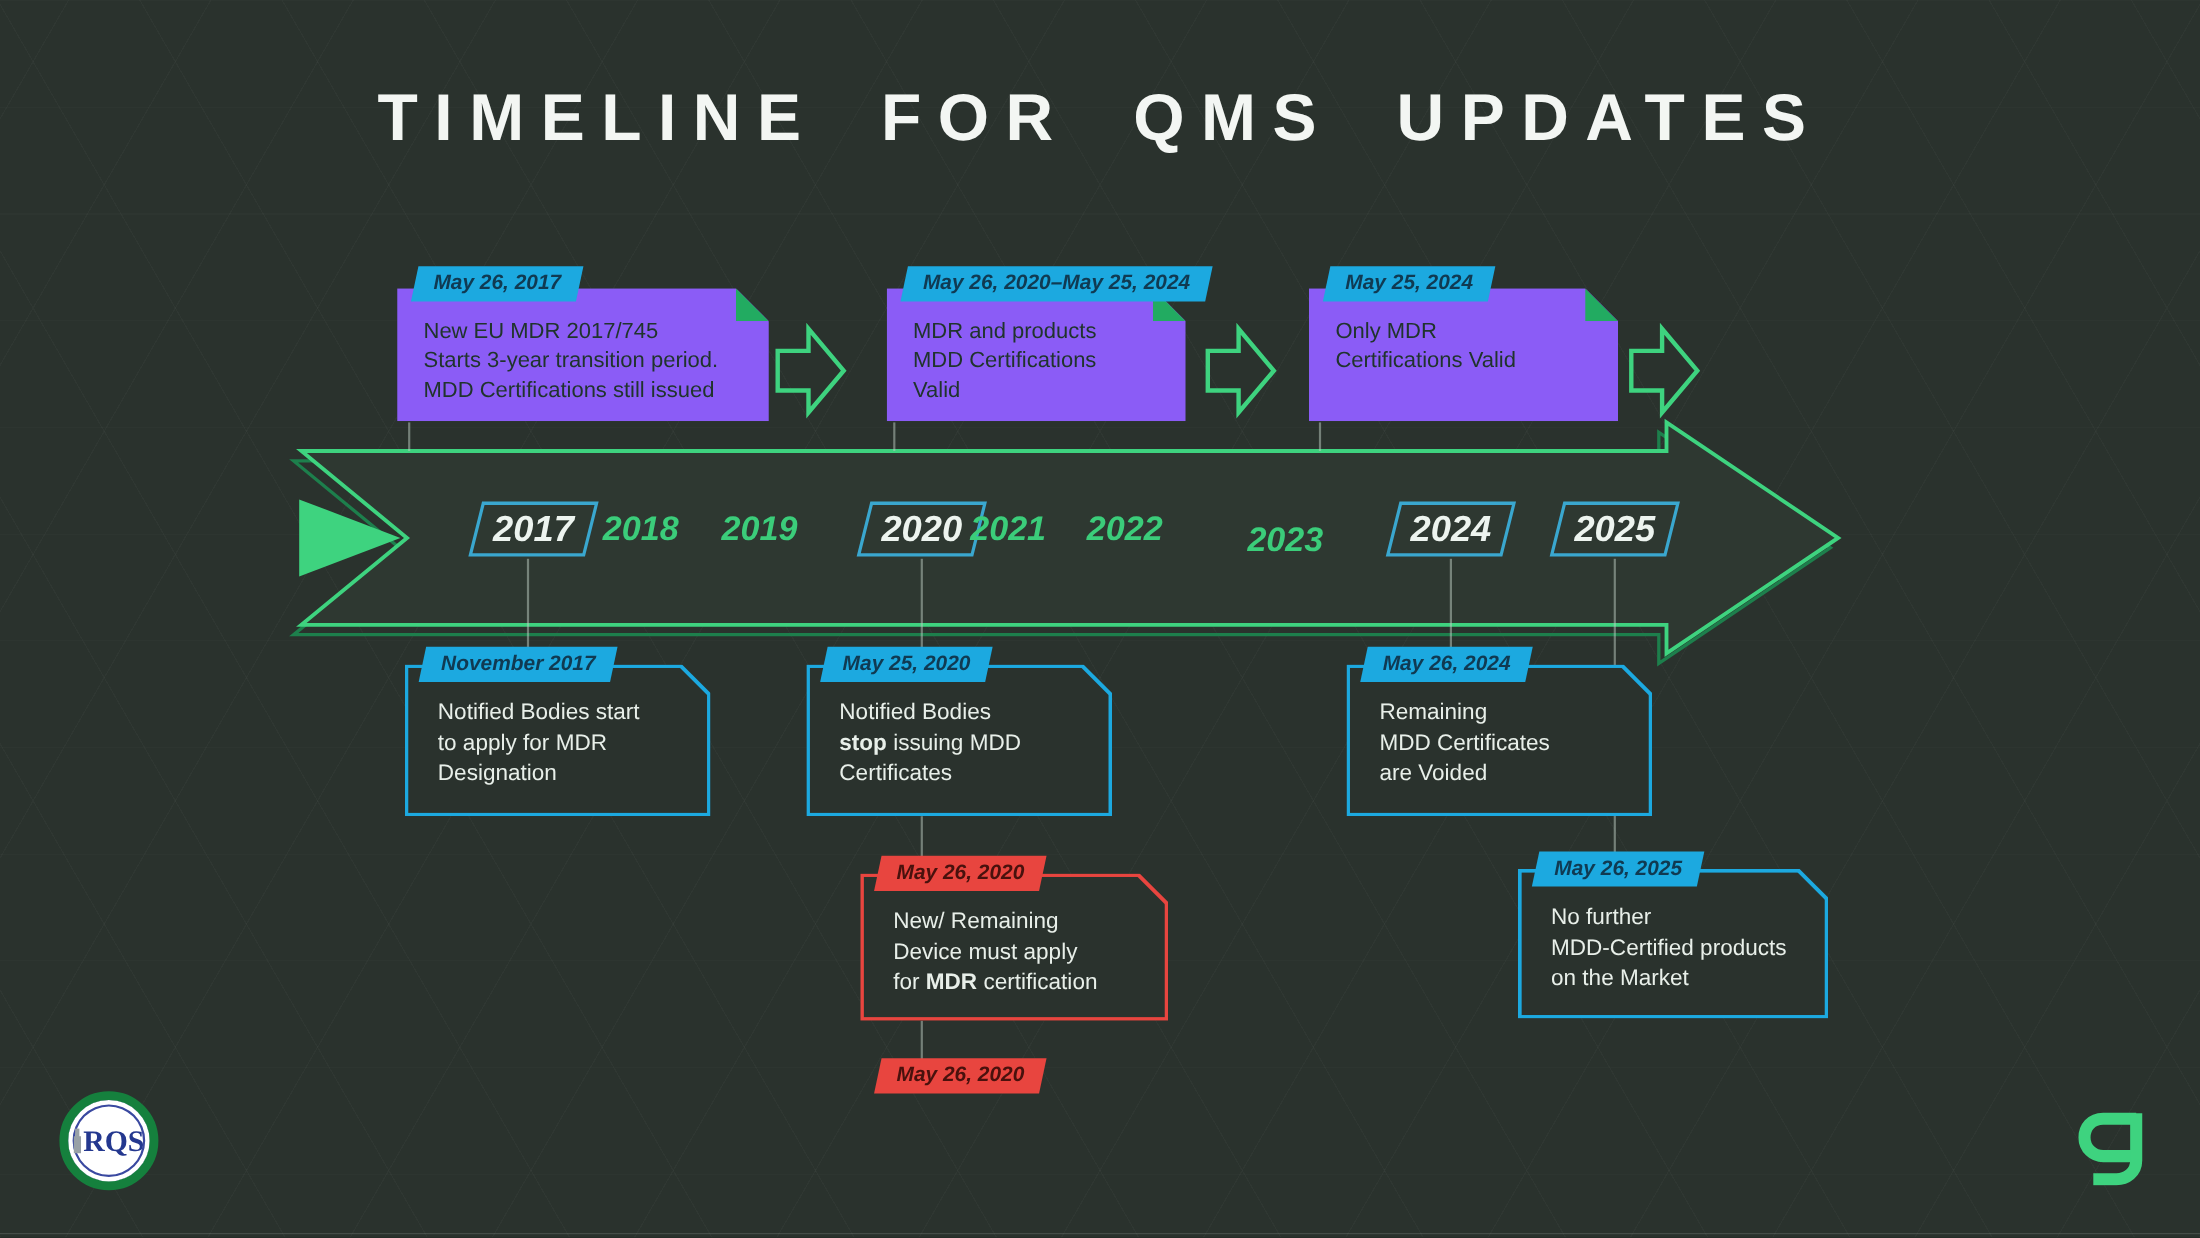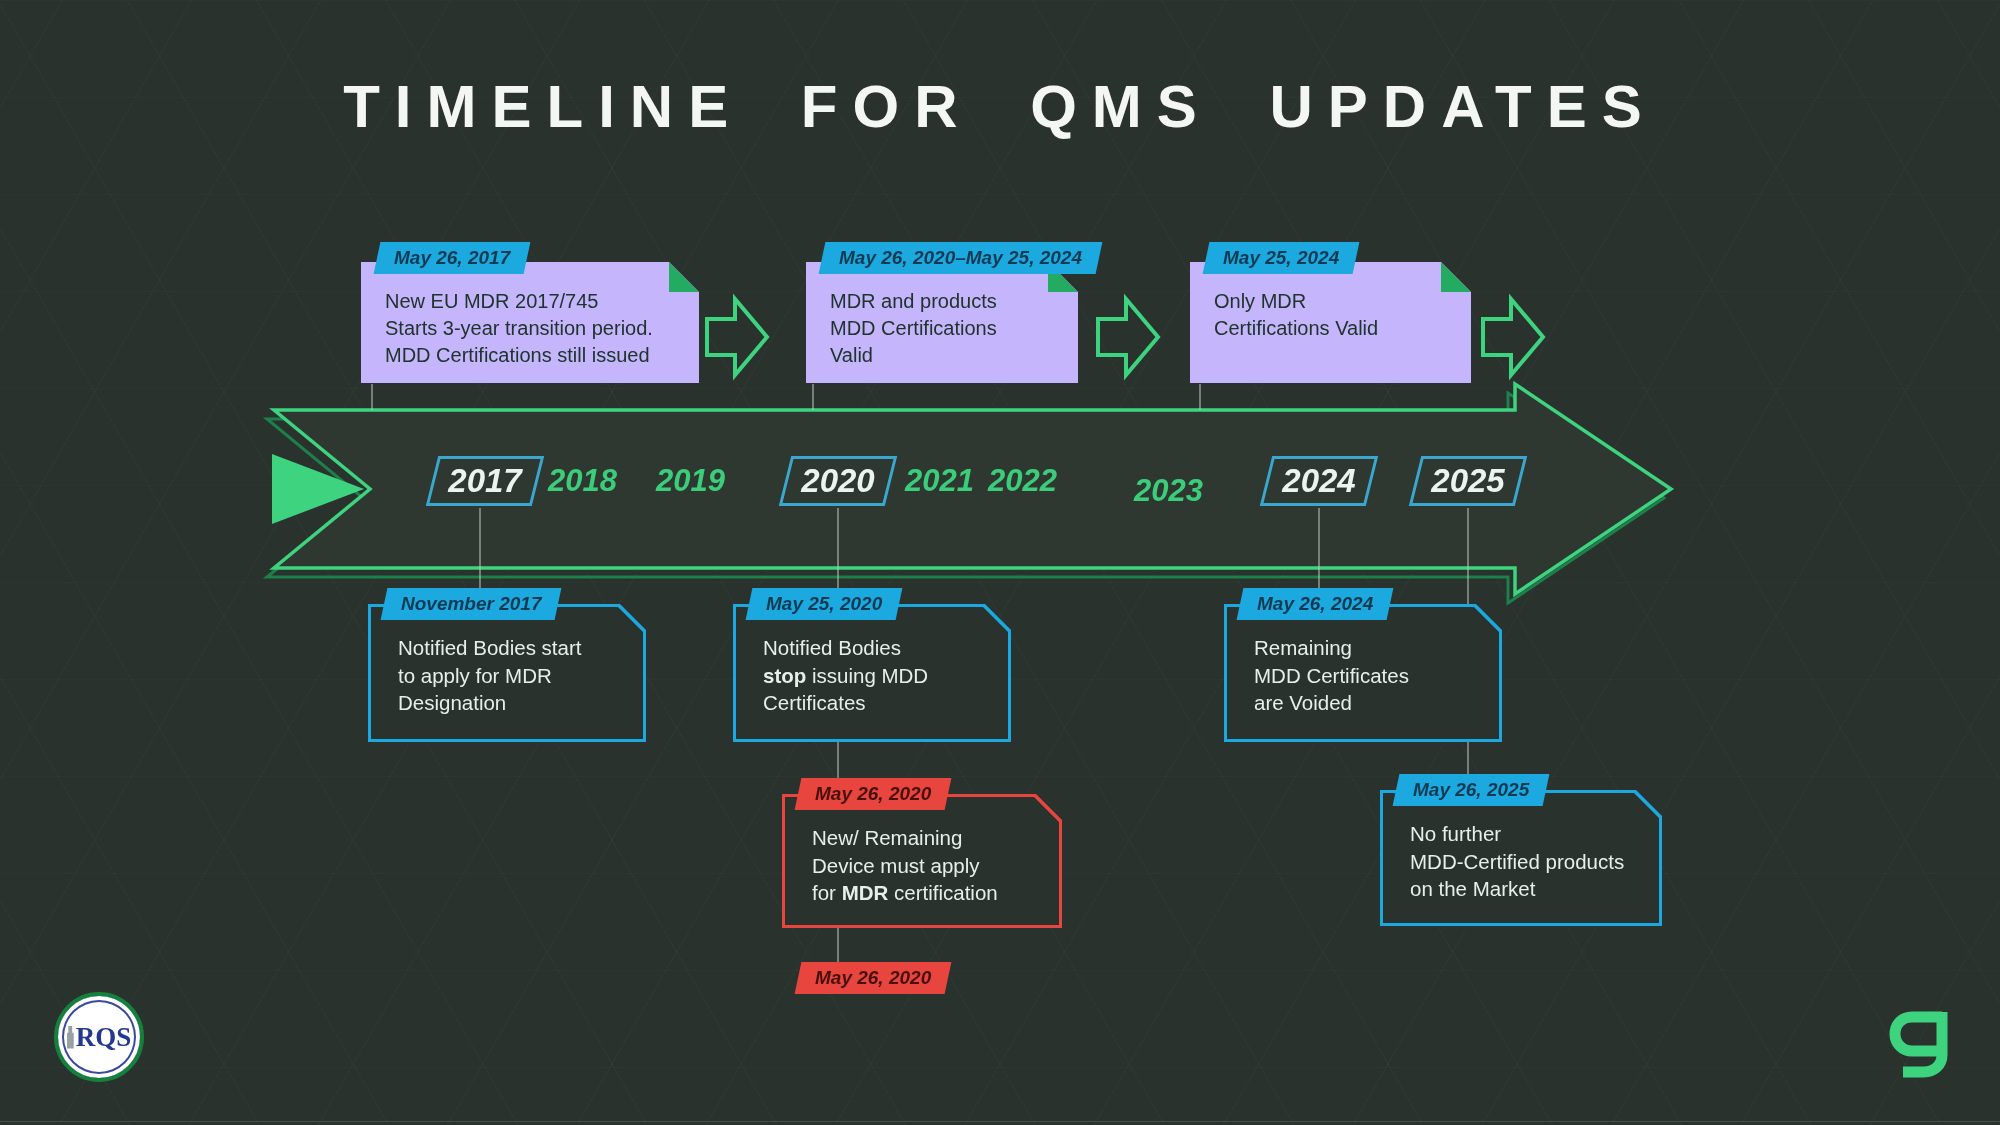--- a/index.html
+++ b/index.html
@@ -12,21 +12,21 @@
   .title{position:absolute;top:72px;left:0;width:100%;margin:0;text-align:center;color:#f3f6f3;
          font-size:60px;font-weight:bold;letter-spacing:15px;word-spacing:26px;}
   
   .tag{position:absolute;top:0;left:16px;transform:skewX(-12deg);padding:5px 17px;
        font-style:italic;font-weight:bold;font-size:19px;white-space:nowrap;}
   .tag>span{display:inline-block;transform:skewX(12deg);}
   .tag.blue{background:#1ca9e0;color:#103a52;}
   .tag.red{background:#e8453f;color:#49110d;}
   
   .tcard{position:absolute;}
-  .green-fill{position:absolute;left:0;top:20px;right:0;bottom:0;background:#c4b5fd;
+  .green-fill{position:absolute;left:0;top:20px;right:0;bottom:0;background:#8b5cf6;
        clip-path:polygon(0 0, calc(100% - 30px) 0, 100% 30px, 100% 100%, 0 100%);}
   .fold{position:absolute;top:0;right:0;width:30px;height:30px;background:#22ab61;
        clip-path:polygon(0 0,100% 100%,0 100%);}
   .gb-text{position:absolute;left:24px;top:26px;right:10px;font-size:20px;line-height:27px;color:#20342c;}
   
   .chev{position:absolute;}
   
   .timeline-arrow{position:absolute;left:250px;top:372px;}
   
   .year{position:absolute;width:120px;height:54px;line-height:54px;text-align:left;
@@ -42,21 +42,21 @@
   .bcard.red{--accent:#e8453f;}
   .outline{position:absolute;left:0;top:16px;right:0;bottom:0;}
   .edge{position:absolute;inset:0;background:var(--accent);
        clip-path:polygon(0 0, calc(100% - 26px) 0, 100% 26px, 100% 100%, 0 100%);}
   .fillin{position:absolute;inset:3px;background:#2a322d;
        clip-path:polygon(0 0, calc(100% - 25px) 0, 100% 25px, 100% 100%, 0 100%);}
   .bb-text{position:absolute;left:30px;top:30px;right:12px;font-size:20.5px;line-height:27.5px;color:#e8efe9;}
   .bb-text b, .gb-text b{font-weight:bold;}
   
   .rqs{position:absolute;left:54px;top:992px;width:90px;height:90px;border-radius:50%;background:#fff;
-       border:4px solid #15803d;box-shadow:inset 0 0 0 4px #fff, inset 0 0 0 6px #3a49a0;
+       border:8px solid #15803d;box-shadow:inset 0 0 0 4px #fff, inset 0 0 0 6px #3a49a0;
        display:flex;align-items:center;justify-content:center;box-sizing:border-box;}
   .rqs-tower{display:inline-block;width:7px;height:23px;background:#98a0a6;margin-right:2px;
        clip-path:polygon(0 100%,0 32%,22% 32%,22% 0,78% 0,78% 32%,100% 32%,100% 100%);}
   .rqs-text{color:#24388f;font-weight:bold;font-size:27px;font-family:"Liberation Serif",serif;}
   .guru{position:absolute;left:1886px;top:1004px;}
   .bottom-line{position:absolute;left:0;bottom:3px;width:100%;height:1px;background:rgba(230,240,235,0.16);}
 </style>
 </head>
 <body>
 
@@ -199,21 +199,21 @@
   </section>
 
   <div class="year-hi" style="left:432px;top:456px">
       <span>2017</span>
     </div>
   <div class="year" style="left:548px;top:454px">2018</div>
   <div class="year" style="left:656px;top:454px">2019</div>
   <div class="year-hi" style="left:785px;top:456px">
       <span>2020</span>
     </div>
-  <div class="year" style="left:905px;top:454px">2021</div>
+  <div class="year" style="left:882px;top:454px">2021</div>
   <div class="year" style="left:988px;top:454px">2022</div>
   <div class="year" style="left:1134px;top:464px">2023</div>
   <div class="year-hi" style="left:1266px;top:456px">
       <span>2024</span>
     </div>
   <div class="year-hi" style="left:1415px;top:456px">
       <span>2025</span>
     </div>
 
   <div class="rqs">

